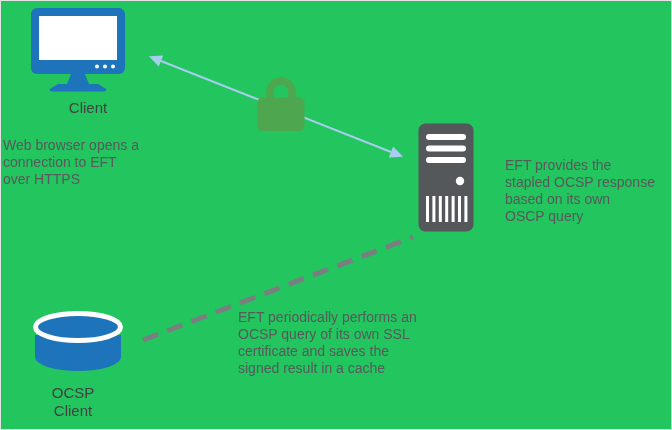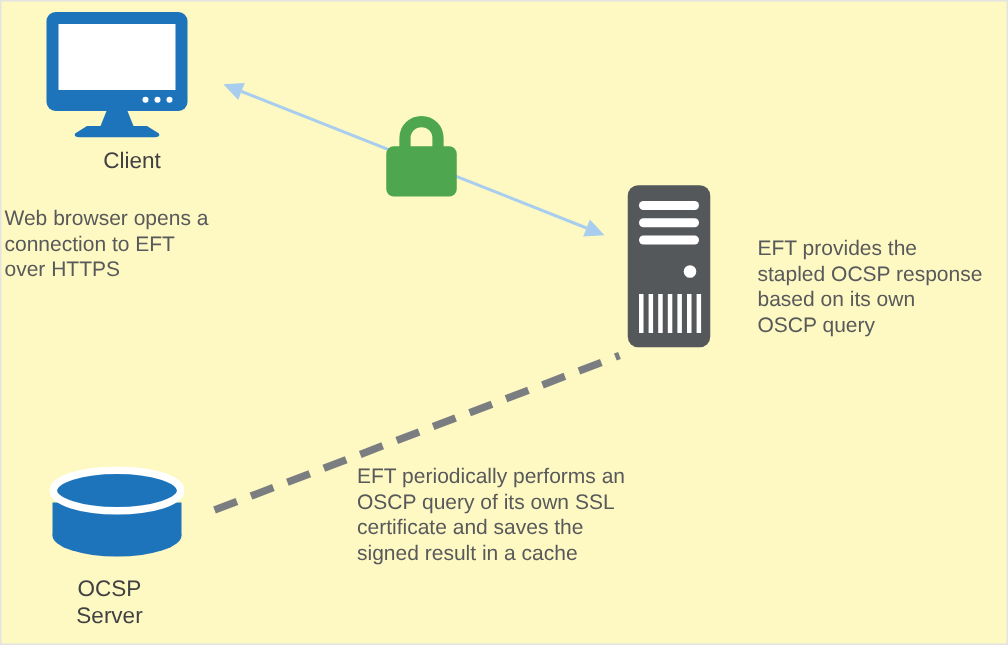--- a/index.html
+++ b/index.html
@@ -1,20 +1,20 @@
 <!DOCTYPE html>
 <html><head>
 <meta charset="utf-8">
 <style>
   html,body{margin:0;padding:0;background:#fff;}
   .canvas{
     position:relative;
     width:672px;height:430px;
     box-sizing:border-box;
-    background:#fef9c3;
+    background:#22c55e;
     border:1px solid #e3e3e3;
     font-family:"Liberation Sans","DejaVu Sans",sans-serif;
     overflow:hidden;
     padding-left:16px;
   }
   .layer{position:absolute;left:0;top:0;}
   .icon{position:absolute;}
   .node-label{
     position:absolute;
     font-size:15px;line-height:18px;
@@ -96,20 +96,20 @@
 connection to EFT
 over HTTPS</div>
 
 
   <div class="note" style="left:504px;top:156px;width:172px">EFT provides the
 stapled OCSP response
 based on its own
 OSCP query</div>
 
   <div class="node-label" style="left:27px;top:383px;width:90px">OCSP
-Server</div>
+Client</div>
 
   <div class="note" style="left:237px;top:308px;width:226px">EFT periodically performs an
-OSCP query of its own SSL
+OCSP query of its own SSL
 certificate and saves the
 signed result in a cache</div>
 
 </div>
 
 </body></html>

